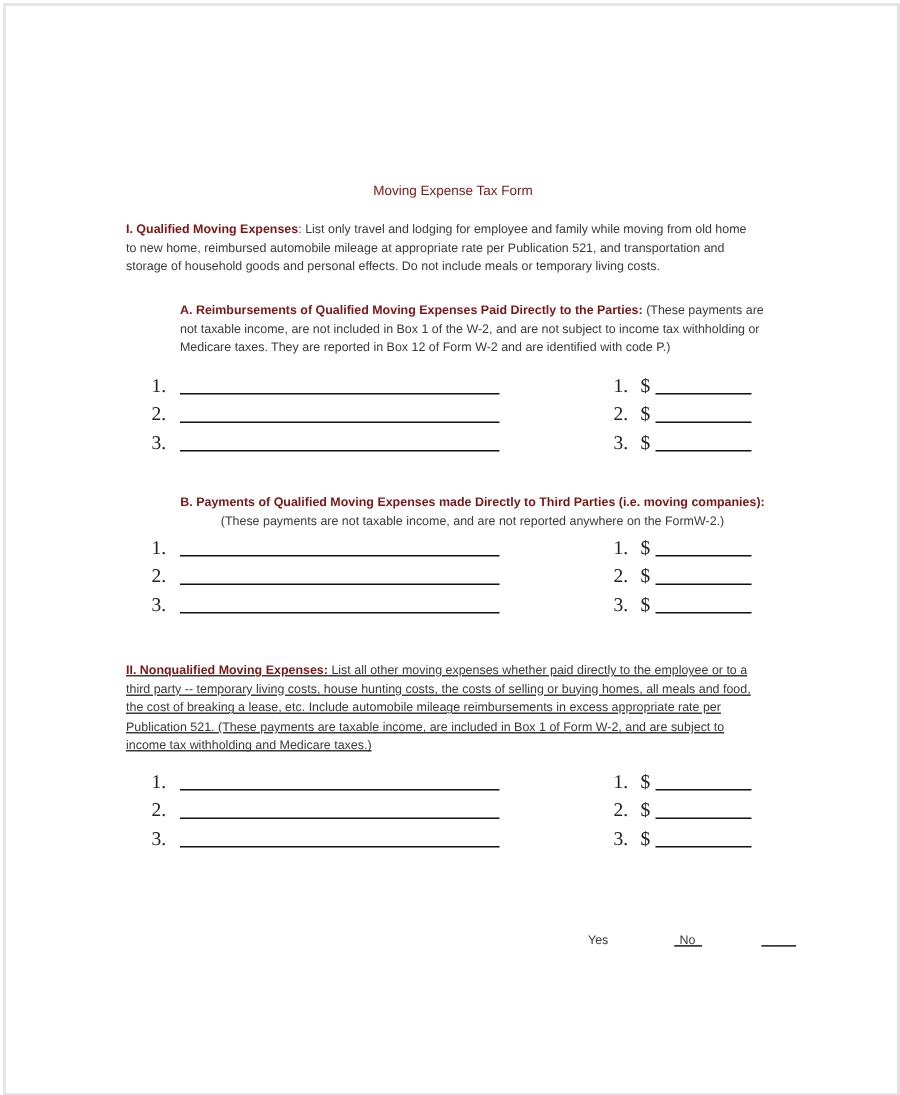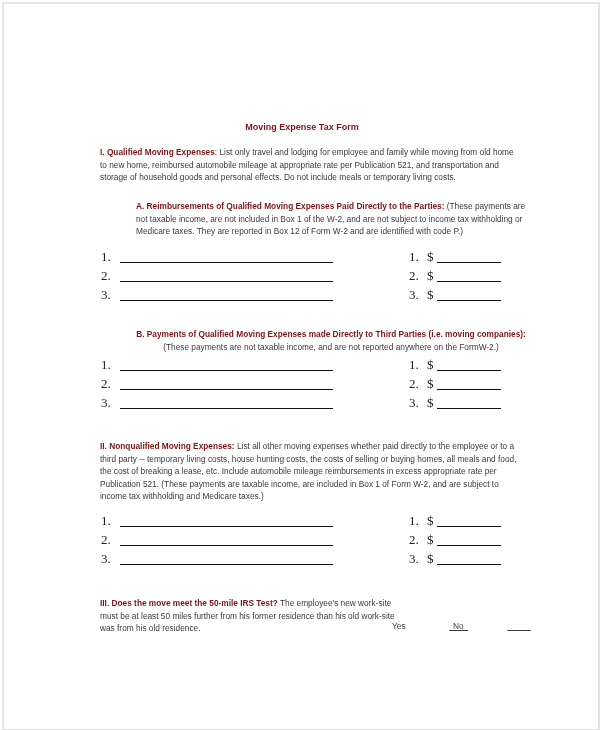--- a/index.html
+++ b/index.html
@@ -10,30 +10,30 @@
     .page {
       position: absolute; left: 2px; top: 2px; width: 594px; height: 725px;
       background: #ffffff;
       border-left: 2px solid #e6e6e6;
       border-top: 2px solid #e6e6e6;
       border-right: 2px solid #e2e2e2;
       border-bottom: 3px solid #dcdcdc;
     }
     .title {
       position: absolute; left: 0; width: 596px; top: 118px;
-      text-align: center; font-size: 9px; font-weight: bold; color: #7a1616;
+      text-align: center; font-size: 9px; font-weight: normal; color: #7a1616;
     }
     .para {
-      position: absolute; font-size: 8.3px; line-height: 12.6px; color: #3a3a3a; margin-left: 16px;
+      position: absolute; font-size: 8.3px; line-height: 12.6px; color: #3a3a3a;
     }
     .para .h { color: #7a1616; font-weight: bold; }
     #sec1 { left: 80px; top: 142px; width: 420px; }
     #secA { left: 116px; top: 196px; width: 390px; }
     #secB { left: 116px; top: 324px; width: 390px; text-align: center; }
-    #sec2 { left: 80px; top: 436px; width: 420px; }
+    #sec2 { left: 80px; top: 436px; width: 420px; text-decoration: underline; }
     #sec3 { left: 80px; top: 593px; width: 300px; }
 
     .line-row {
       position: absolute; height: 18px;
       font-family: "Liberation Serif", serif; font-size: 13px; color: #222;
     }
     .line-row .num { position: absolute; left: 0; top: 0; }
     .line-row .rule {
       position: absolute; border-bottom: 1px solid #111; height: 0;
     }
@@ -148,23 +148,20 @@
     <span class="num">2.</span>
       <span class="dollar">$</span>
       <span class="rule"></span>
   </div>
   <div class="line-row right-row" style="top:547px">
     <span class="num">3.</span>
       <span class="dollar">$</span>
       <span class="rule"></span>
   </div>
 
-  <div class="para" id="sec3">
-    <span class="h">III. Does the move meet the 50-mile IRS Test?</span><span> The employee's new work-site must be at least 50 miles further from his former residence than his old work-site was from his old residence.</span>
-  </div>
 
   <div class="yesno" style="left:388px">
     <span>Yes</span><span class="blank">____</span>
   </div>
   <div class="yesno" style="left:449px">
     <span>No</span><span class="blank">_____</span>
   </div>
 
 </div>
 

